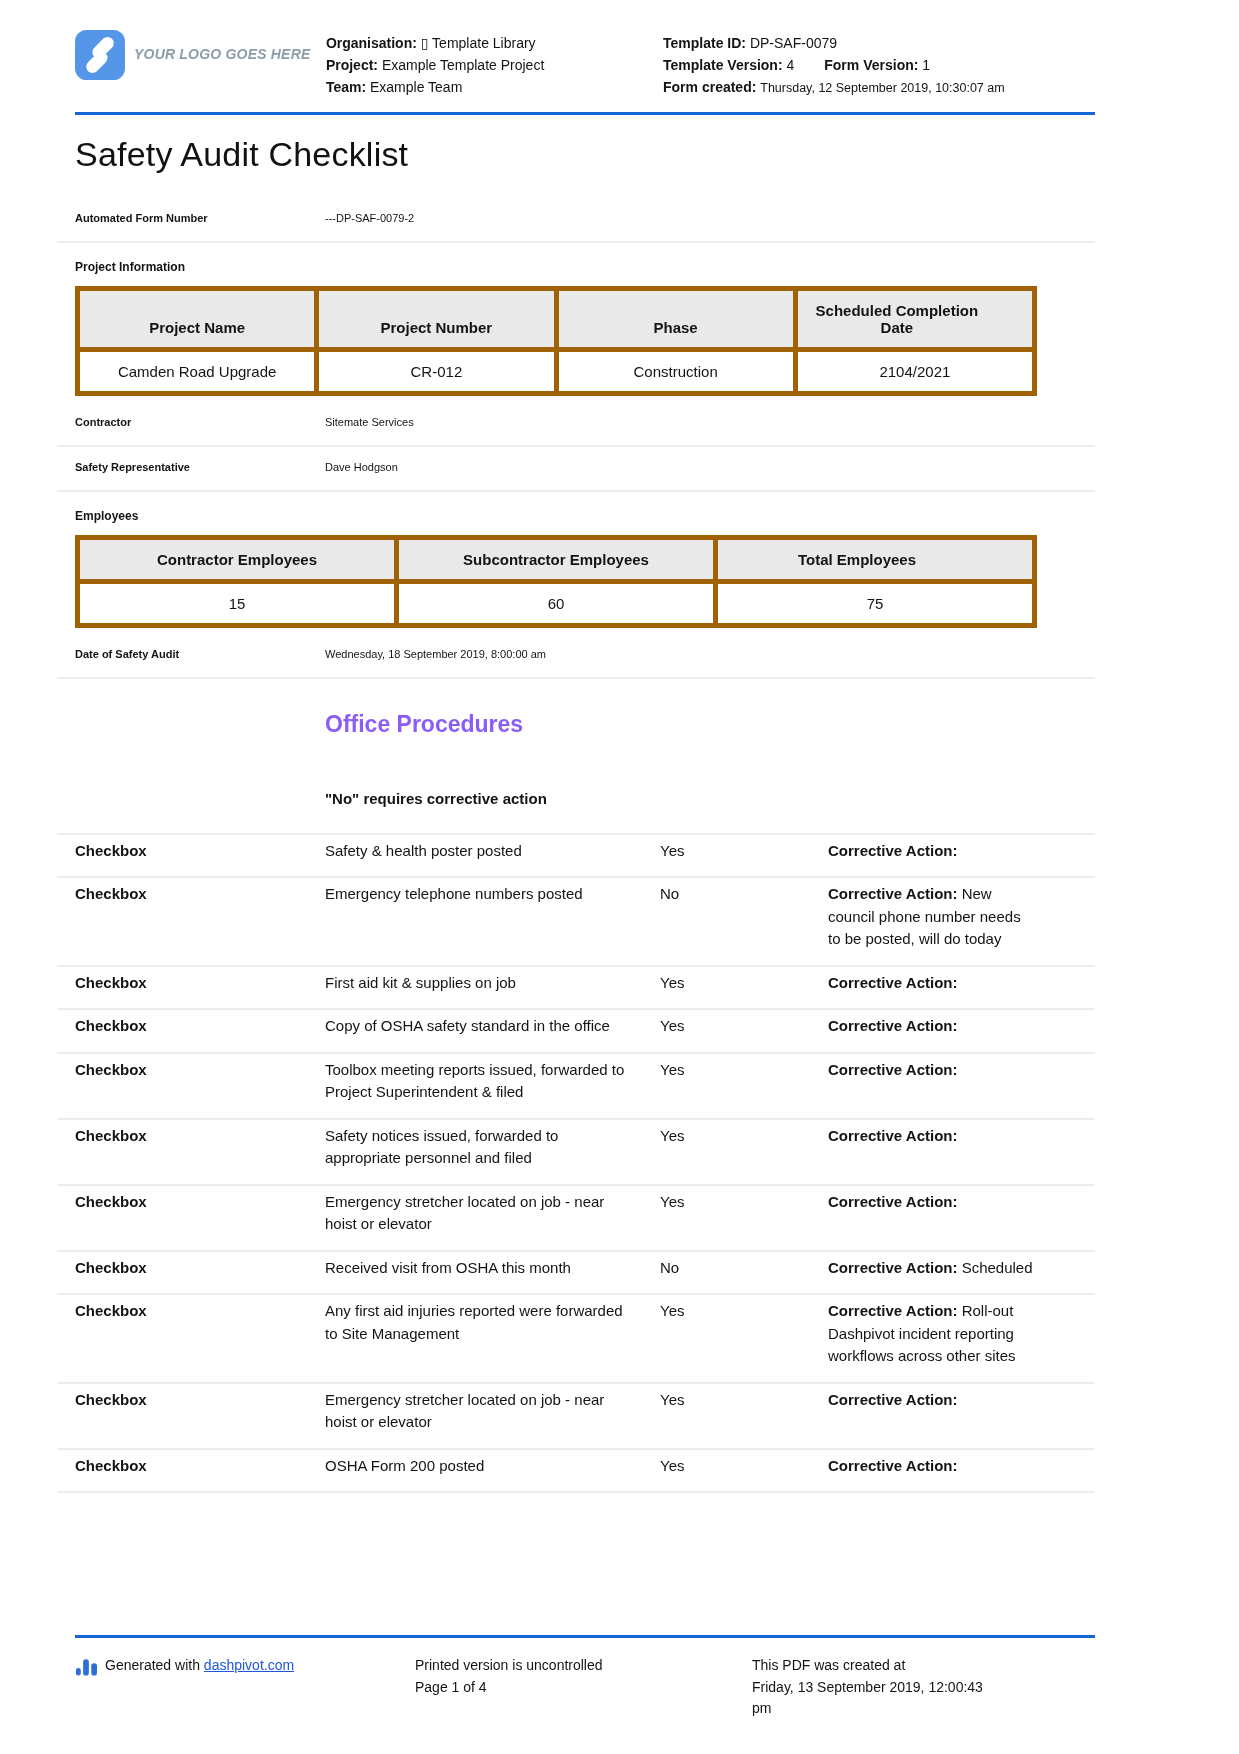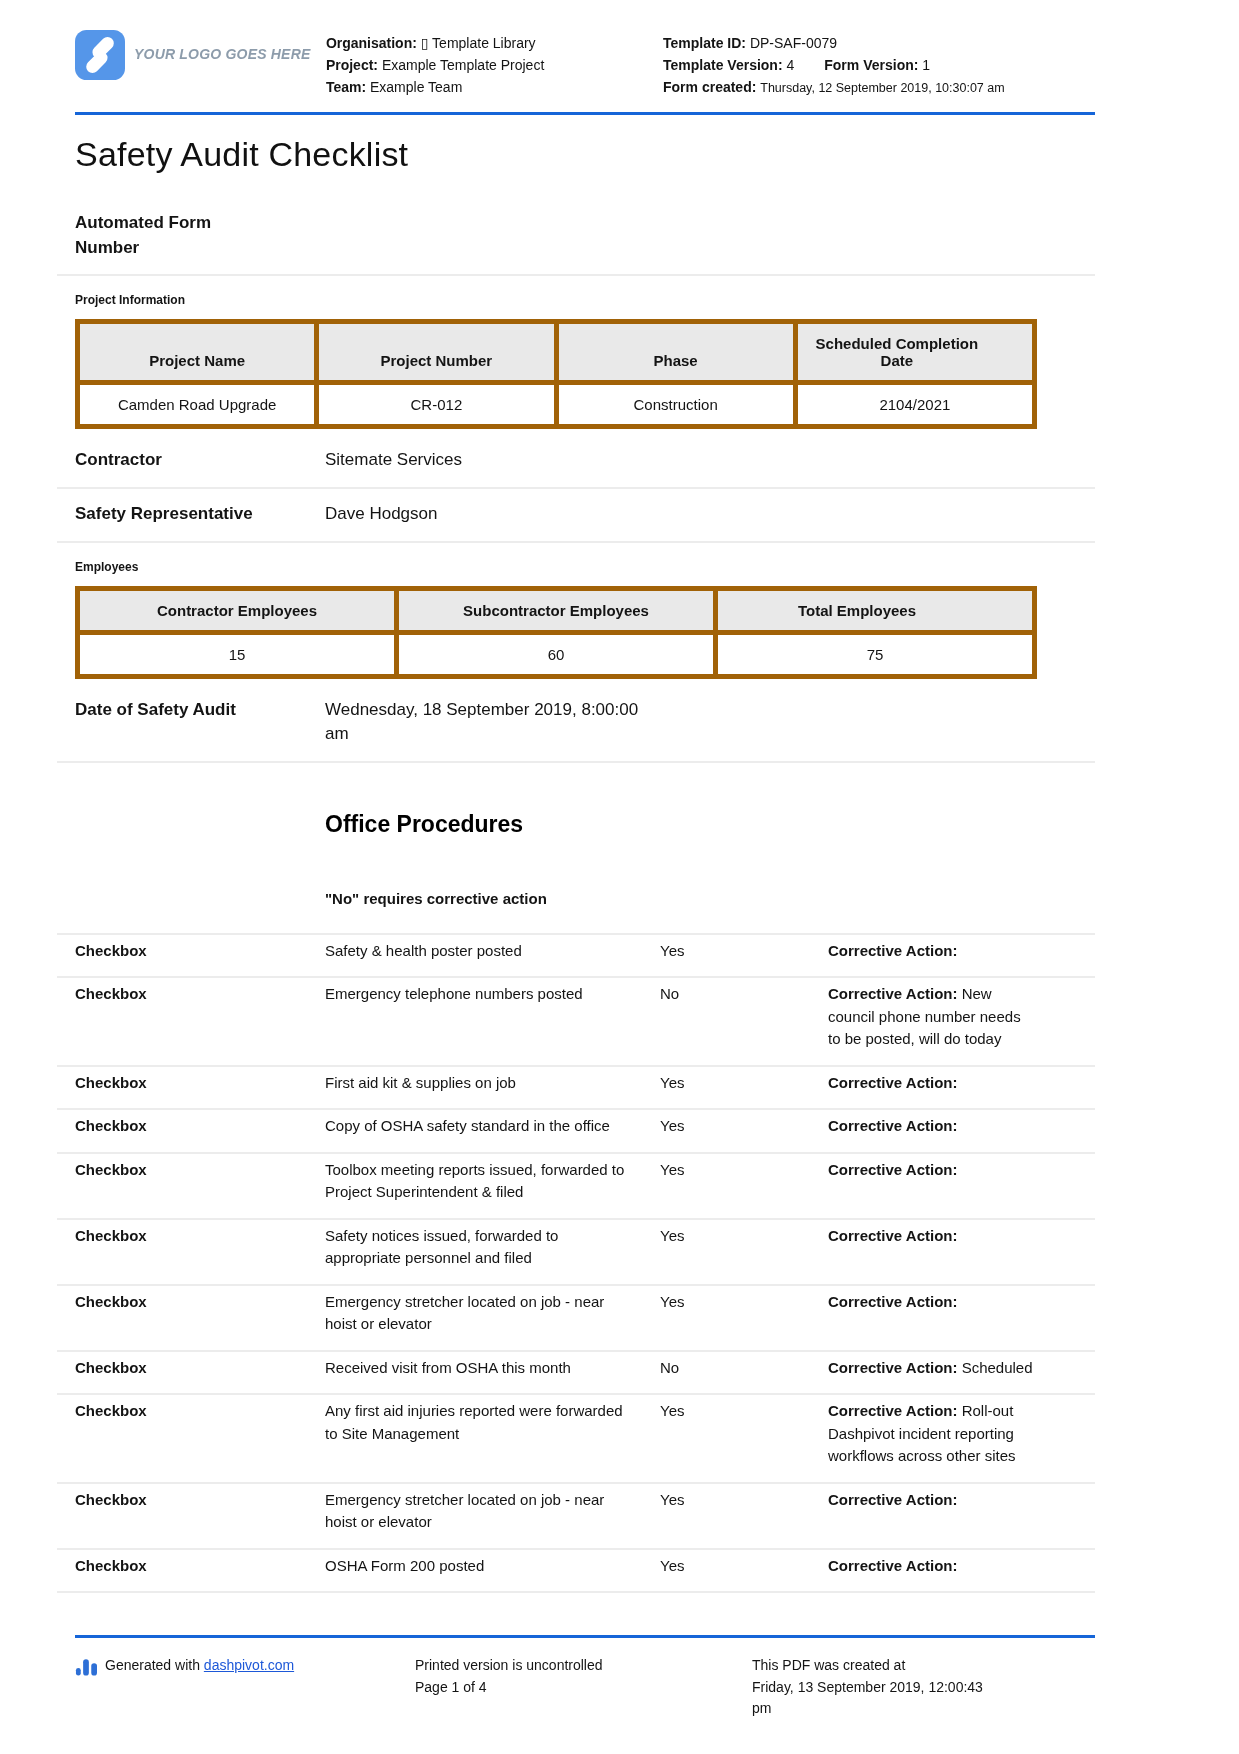--- a/index.html
+++ b/index.html
@@ -17,33 +17,33 @@
   .logo-text { color:#8d9cab; font-style:italic; font-weight:bold; font-size:14px; margin-top:16px; letter-spacing:.2px; white-space:nowrap; }
   .hdr-col { font-size:14px; line-height:1.58; padding-top:2px; }
   .hdr-left { width:340px; }
   .hdr-right { width:360px; }
   .hdr b { font-weight:700; }
   .gap-left { margin-left:30px; }
   .small { font-size:12.5px; }
   .rule { height:3px; width:1089px; background:var(--accent-blue,#1565d8); margin-top:13px; }
   
   .title { font-size:34px; font-weight:400; margin:20px 0 24px 0; letter-spacing:.2px; color:#111; }
-  .field-row { display:flex; width:962px; padding:13px 0 14px 0; font-size:17px; line-height:1.45; }
+  .field-row { display:flex; width:962px; padding:13px 0 14px 0; font-size:11px; line-height:1.45; }
   .f-label { width:250px; padding-right:70px; font-weight:700; }
   .f-value { width:320px; }
   .sep { height:2px; width:1126px; margin-left:-18px; background:#ececec; }
   .section-label { font-weight:700; font-size:12px; margin:17px 0 12px 0; }
   
   .tbl { border-collapse:collapse; table-layout:fixed; width:962px; font-size:15px; margin-bottom:6px; }
   .tbl th, .tbl td { border:5px solid #a16207; padding:11px 12px; text-align:center; }
   .tbl th { background:var(--table-header-bg,#e9e9e9); font-weight:700; vertical-align:bottom; }
   .tbl td { vertical-align:top; }
   .tbl th:last-child { padding-right:48px; }
   
-  .proc-heading { font-size:23px; font-weight:700; margin:48px 0 0 250px; color:#000000; }
+  .proc-heading { font-size:23px; font-weight:700; margin:32px 0 0 250px; color:#8b5cf6; }
   .proc-note { font-size:15px; font-weight:700; margin:52px 0 26px 250px; }
   .chk-row { position:relative; display:flex; width:962px; padding:7px 0 14px 0; font-size:15px; line-height:1.5; }
   .chk-row::before { content:""; position:absolute; top:0; left:-18px; width:1126px; height:2px; background:#ececec; }
   .c1 { width:250px; padding-right:40px; font-weight:700; }
   .c2 { width:335px; padding-right:28px; }
   .c3 { width:168px; }
   .c4 { width:209px; }
   .c4 b { font-weight:700; }
   
   .footer { position:absolute; left:75px; bottom:34px; width:1089px; }
@@ -82,20 +82,21 @@
       <div><b>Form created:</b> <span class="small">Thursday, 12 September 2019, 10:30:07 am</span></div>
     </div>
   </div>
 
   <div class="rule"></div>
 
   <h1 class="title">Safety Audit Checklist</h1>
 
   <div class="field-row">
     <div class="f-label">Automated Form Number</div>
+    <div class="f-value">---DP-SAF-0079-2</div>
   </div>
   <div class="sep"></div>
 
   <div class="section-label">Project Information</div>
   <table class="tbl">
     <thead>
       <tr>
         <th>Project Name</th>
         <th>Project Number</th>
         <th>Phase</th>

